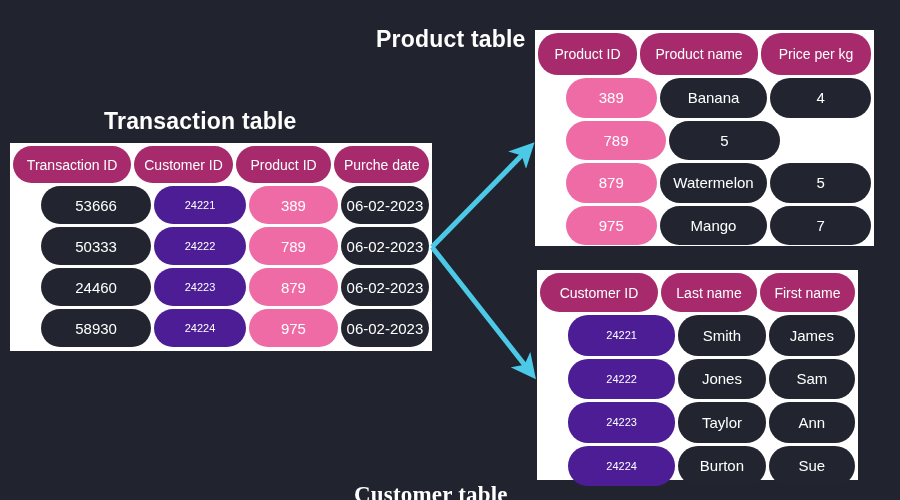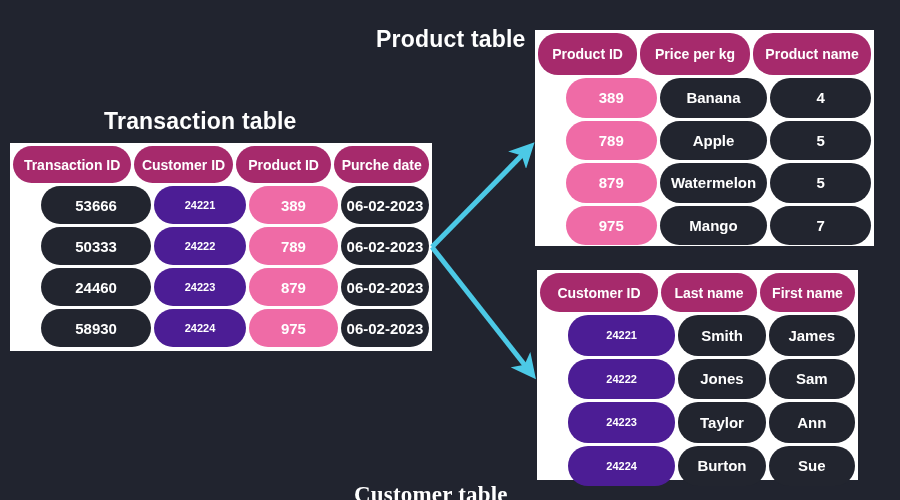--- a/index.html
+++ b/index.html
@@ -45,21 +45,21 @@
   .tbl .row {
     display: flex;
   }
   .tbl .row + .row { margin-top: 3px; padding-left: 28px; }
   .cell {
     box-sizing: border-box;
     display: flex;
     align-items: center;
     justify-content: center;
     color: #ffffff;
-    font-weight: bold;
+    font-weight: normal;
     white-space: nowrap;
     overflow: hidden;
     border-radius: 20px;
   }
   .cell + .cell { margin-left: 3px; }
 
   .hdr   { background: #a62a6c; font-size: 14px; }
   .dark  { background: #22252f; font-size: 15px; }
   .pink  { background: #ef6ba6; font-size: 15px; }
   .cyan  { background: #4c1d95; font-size: 11px; }
@@ -146,31 +146,30 @@
       <div class="cell dark c0">58930</div>
       <div class="cell cyan c1">24224</div>
       <div class="cell pink c2">975</div>
       <div class="cell dark c3">06-02-2023</div>
     </div>
   </div>
 
   <div class="tbl" id="product-table">
     <div class="row">
       <div class="cell hdr c0">Product ID</div>
+      <div class="cell hdr c1">Product name</div>
       <div class="cell hdr c2">Price per kg</div>
-      <div class="cell hdr c1">Product name</div>
     </div>
     <div class="row">
       <div class="cell pink c0">389</div>
       <div class="cell dark c1">Banana</div>
       <div class="cell dark c2">4</div>
     </div>
     <div class="row">
       <div class="cell pink c0">789</div>
-      <div class="cell dark c1">Apple</div>
       <div class="cell dark c2">5</div>
     </div>
     <div class="row">
       <div class="cell pink c0">879</div>
       <div class="cell dark c1">Watermelon</div>
       <div class="cell dark c2">5</div>
     </div>
     <div class="row">
       <div class="cell pink c0">975</div>
       <div class="cell dark c1">Mango</div>

